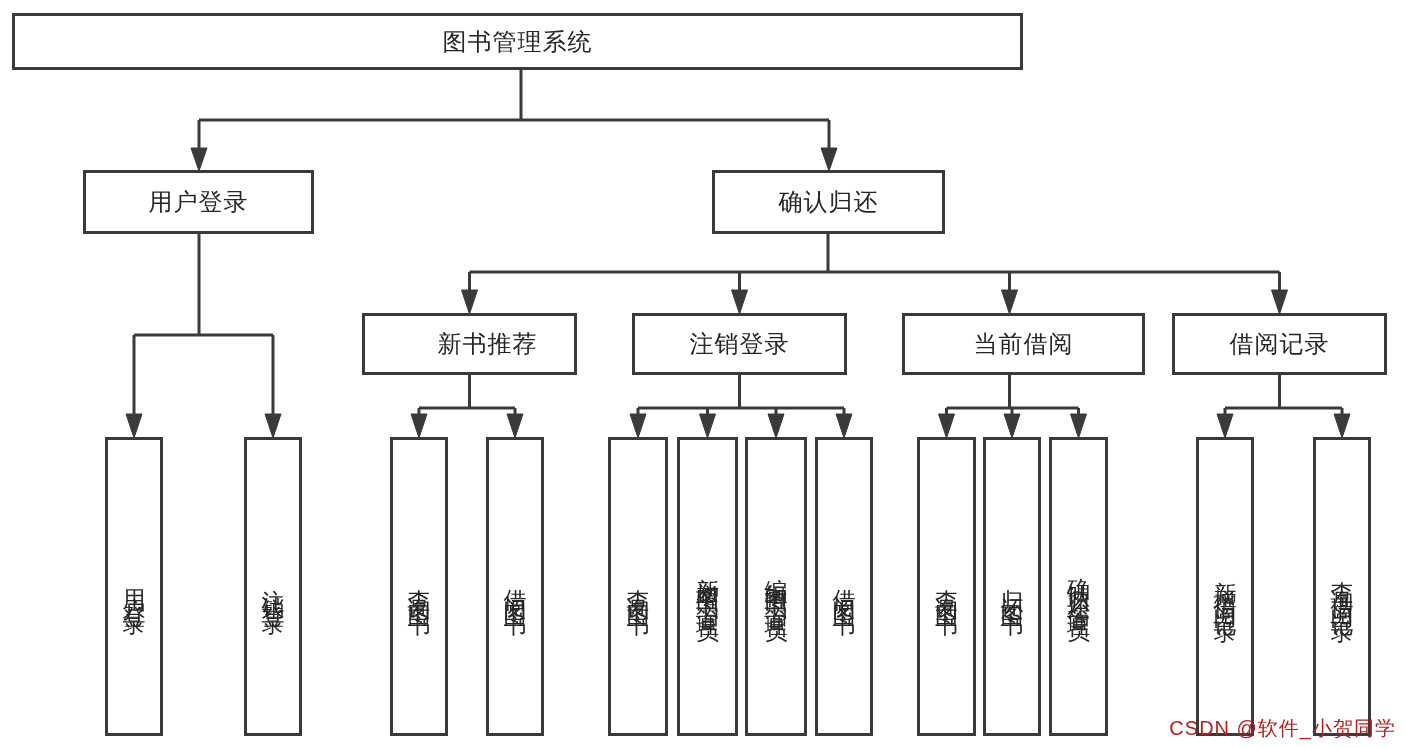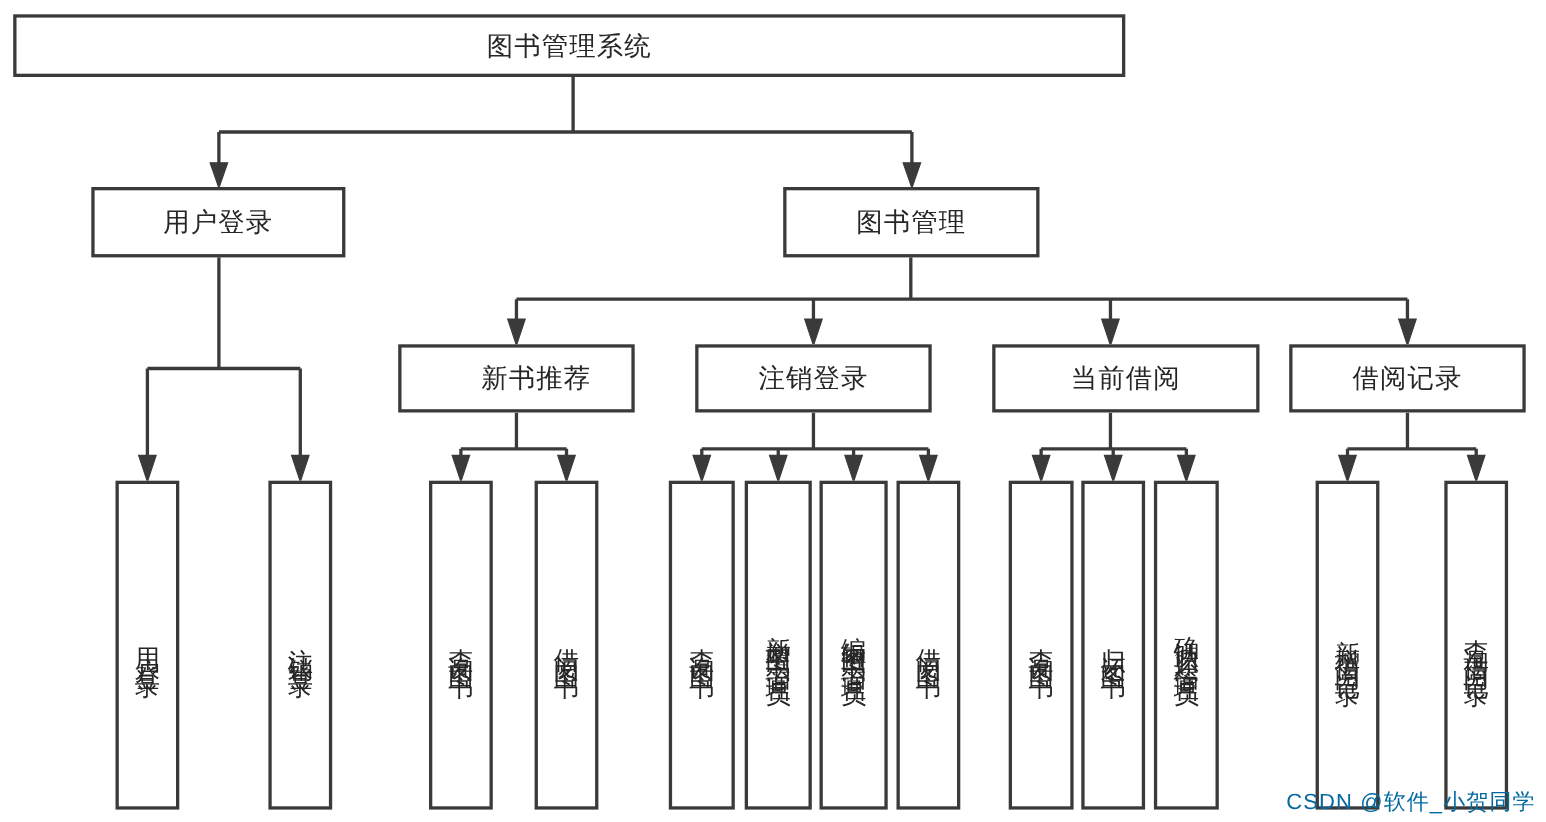--- a/index.html
+++ b/index.html
@@ -53,21 +53,21 @@
     font-size: 23px;
     letter-spacing: 8px;
     color: #262626;
     line-height: 1;
   }
   .watermark {
     position: absolute;
     top: 715px;
     right: 9px;
     font-size: 20px;
-    color: #0369a1;
+    color: #b91c1c;
     letter-spacing: 1px;
     z-index: 5;
     white-space: nowrap;
   }
 </style>
 </head>
 <body>
 
 <div class="stage">
 
@@ -110,21 +110,21 @@
     <g>
       <path d="M1279.5 375 V408 M1225 408 H1342 M1225 408 V415 M1342 408 V415"></path>
       <polygon points="1217,414 1233,414 1225,438"></polygon>
       <polygon points="1334,414 1350,414 1342,438"></polygon>
     </g>
   </svg>
 
   <div class="node" style="left:12px; top:13px; width:1011px; height:57px;text-align:center;">图书管理系统</div>
 
   <div class="node" style="left:83px; top:170px; width:231px; height:64px;">用户登录</div>
-  <div class="node" style="left:712px; top:170px; width:233px; height:64px;">图书管理</div>
+  <div class="node" style="left:712px; top:170px; width:233px; height:64px;">确认归还</div>
 
   <div class="node" style="left:362px; top:313px; width:215px; height:62px;padding-left:36px;">新书推荐</div>
   <div class="node" style="left:632px; top:313px; width:215px; height:62px;">注销登录</div>
   <div class="node" style="left:902px; top:313px; width:243px; height:62px;">当前借阅</div>
   <div class="node" style="left:1172px; top:313px; width:215px; height:62px;">借阅记录</div>
 
   <div class="leaf" style="left:105px; top:437px; width:58px; height:299px;">用户登录</div>
   <div class="leaf" style="left:244px; top:437px; width:58px; height:299px;">注销登录</div>
 
   <div class="leaf" style="left:390px; top:437px; width:58px; height:299px;">查询图书</div>

